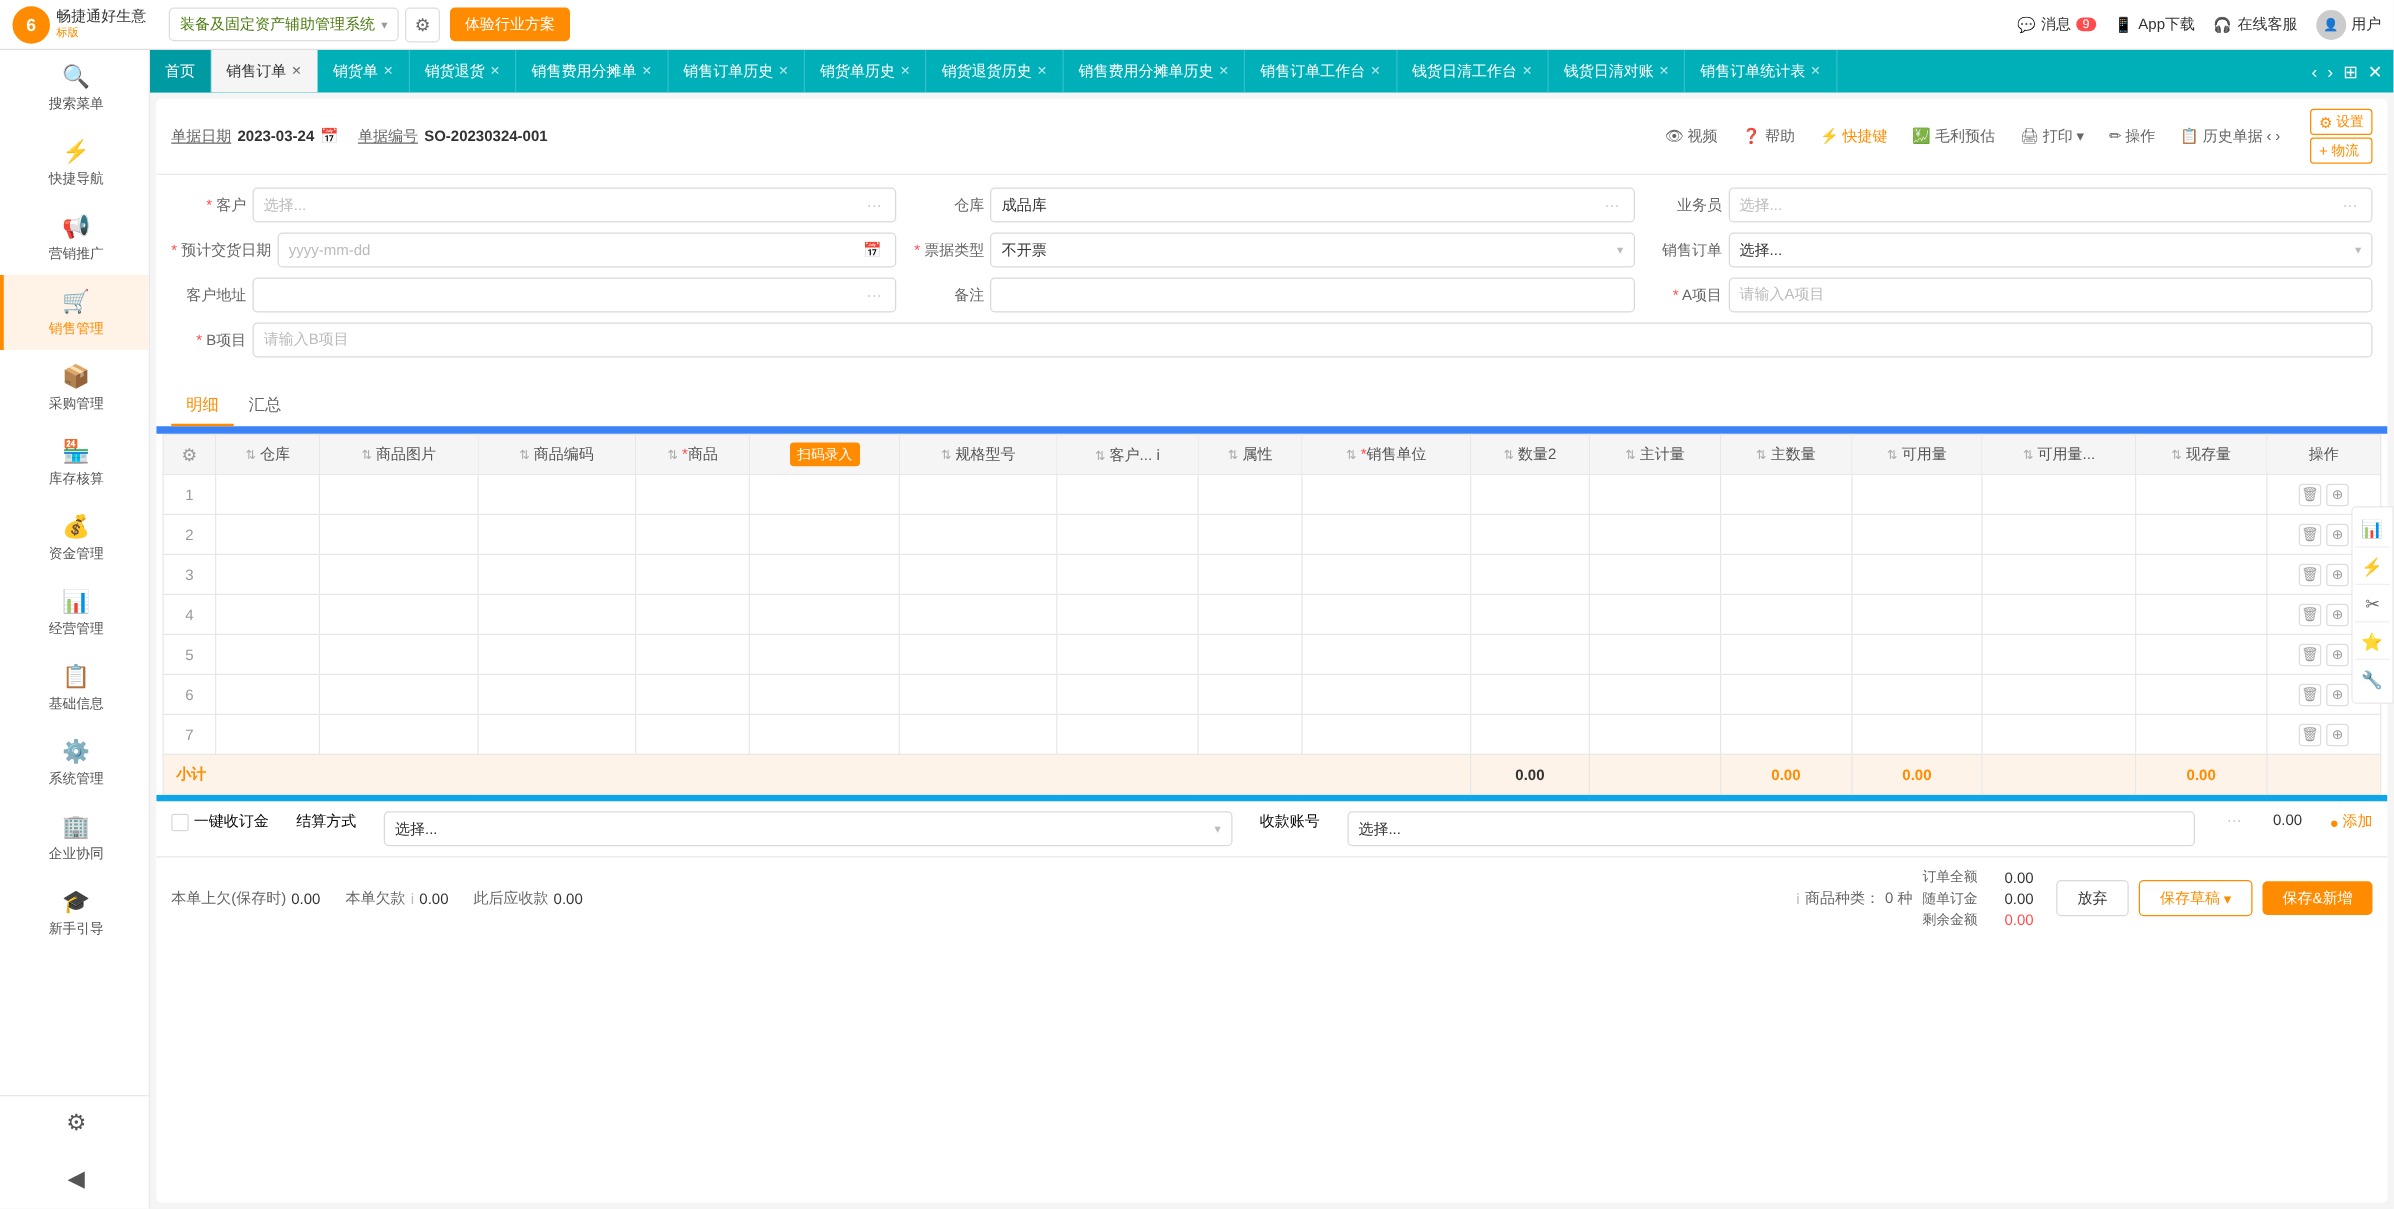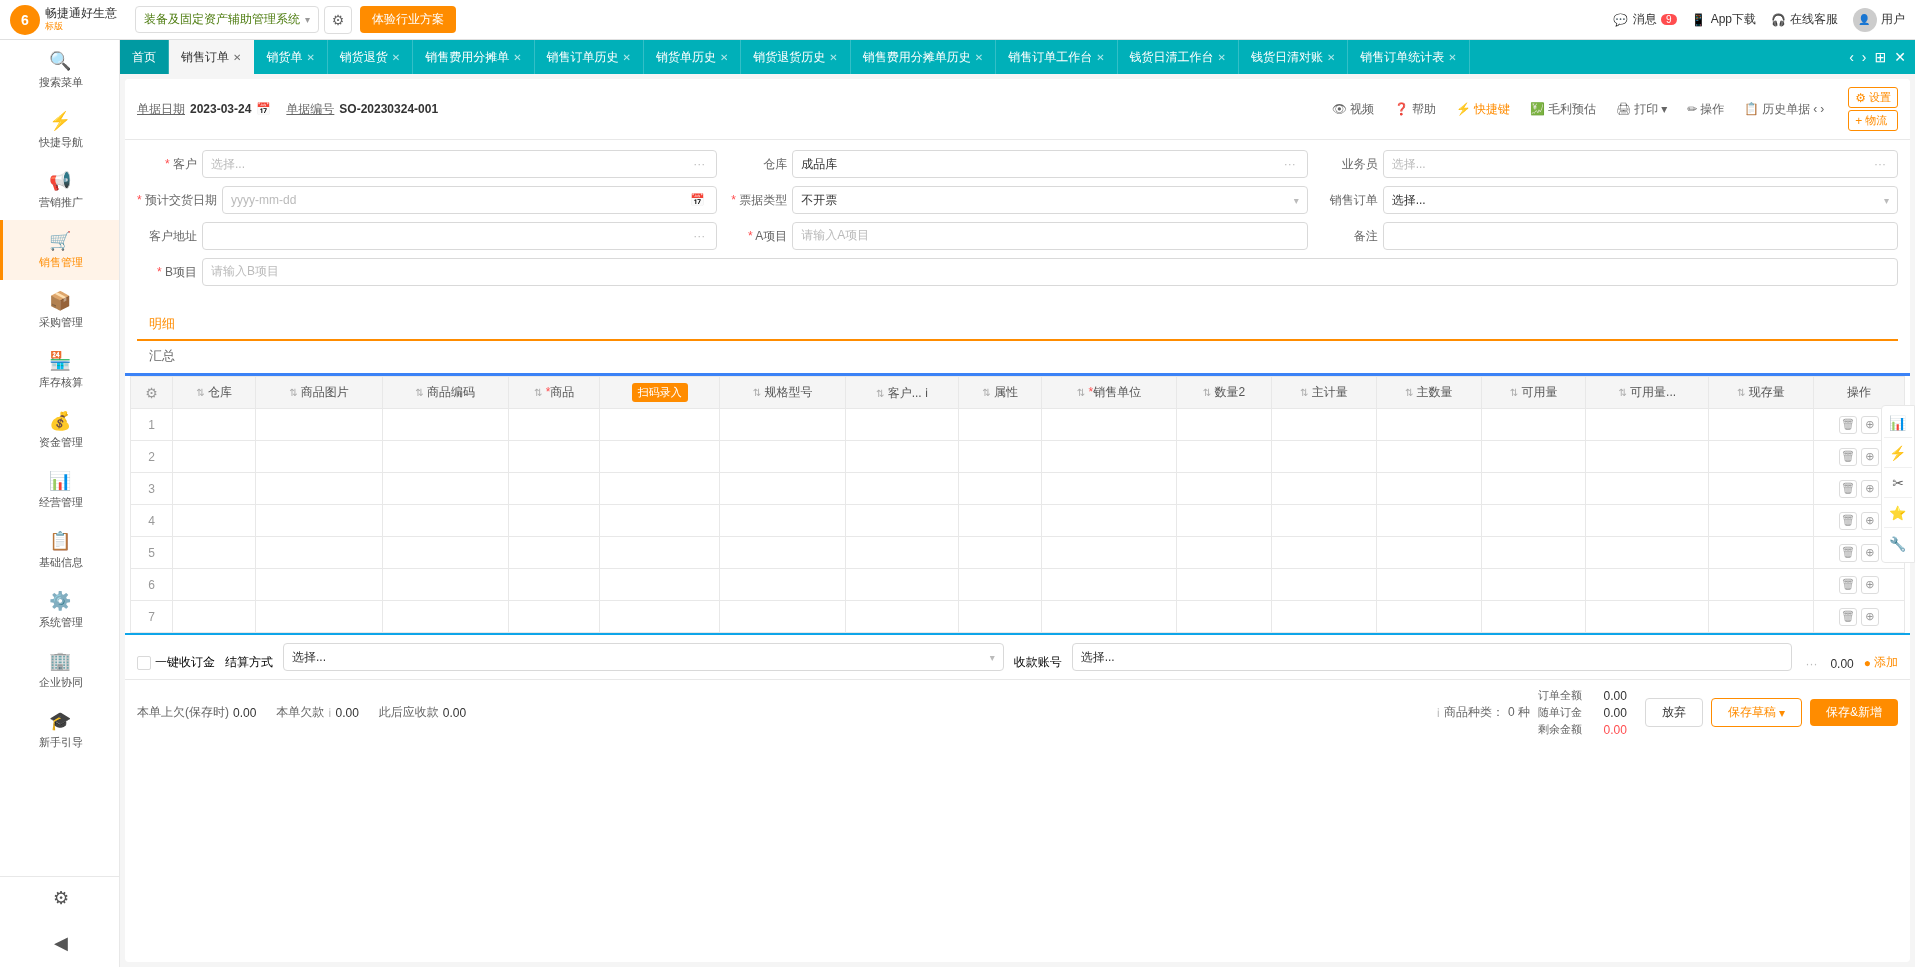--- a/index.html
+++ b/index.html
@@ -295,24 +295,23 @@
       justify-content: space-between;
       cursor: pointer;
     }
     .form-dots { color: #bbb; cursor: pointer; padding: 0 3px; }
     .form-calendar { color: #bbb; cursor: pointer; padding: 0 3px; }
     .form-dropdown-arrow { color: #bbb; font-size: 10px; }
 
     
     .detail-tabs {
       display: flex;
-      border-bottom: 3px solid #3b82f6;
+      border-bottom: 6px solid #3b82f6;
       padding: 0 12px;
       margin-top: 5px;
-      flex-direction: column;
     }
     .detail-tab {
       padding: 6px 12px;
       cursor: pointer;
       color: #666;
       border-bottom: 2px solid transparent;
       font-size: 13px;
     }
     .detail-tab.active {
       color: #ff8c00;
@@ -379,23 +378,23 @@
       background: #fdf3e8 !important;
       color: #ff8c00;
       font-weight: bold;
     }
     .subtotal-label { color: #ff8c00; font-weight: bold; }
 
     
     .bottom-form {
       padding: 8px 12px;
       display: flex;
-      align-items: flex-end;
-      gap: 10px;
-      border-top: 2px solid #0ea5e9;
+      align-items: flex-start;
+      gap: 22px;
+      border-top: 5px solid #0ea5e9;
       background: #fff;
     }
     .checkbox-item {
       display: flex;
       align-items: center;
       gap: 4px;
       cursor: pointer;
     }
     .checkbox-box {
       width: 14px; height: 14px;
@@ -769,28 +768,28 @@
         </div>
         <div class="form-row">
           <div class="form-field">
             <span class="form-label">客户地址</span>
             <div class="form-input" style="display:flex;align-items:center;justify-content:space-between;">
               <span></span>
               <span class="form-dots">···</span>
             </div>
           </div>
           <div class="form-field">
+            <span class="form-label">备注</span>
+            <div class="form-input" style="flex:2;"></div>
+          </div>
+          <div class="form-field">
             <span class="form-label required">A项目</span>
             <div class="form-input placeholder">
               <span>请输入A项目</span>
             </div>
-          </div>
-          <div class="form-field">
-            <span class="form-label">备注</span>
-            <div class="form-input" style="flex:2;"></div>
           </div>
         </div>
         <div class="form-row">
           <div class="form-field">
             <span class="form-label required">B项目</span>
             <div class="form-input placeholder">
               <span>请输入B项目</span>
             </div>
           </div>
         </div>
@@ -1022,20 +1021,32 @@
                 <td></td>
                 <td></td>
               <td>
                   <div class="table-action-icons">
                     <div class="tbl-icon">🗑</div>
                     <div class="tbl-icon">⊕</div>
                   </div>
                 </td>
             </tr>
 
+            <tr class="subtotal-row">
+              <td colspan="10" style="text-align:left;padding-left:10px;">
+                <span class="subtotal-label">小计</span>
+              </td>
+              <td style="color:#333;font-weight:bold;">0.00</td>
+              <td></td>
+              <td style="color:#ff8c00;font-weight:bold;">0.00</td>
+              <td style="color:#ff8c00;font-weight:bold;">0.00</td>
+              <td></td>
+              <td style="color:#ff8c00;font-weight:bold;">0.00</td>
+              <td></td>
+            </tr>
           </tbody>
         </table>
       </div>
 
       <div class="bottom-form">
         <div class="checkbox-item">
           <div class="checkbox-box"></div>
           <span>一键收订金</span>
         </div>
         <span>结算方式</span>

